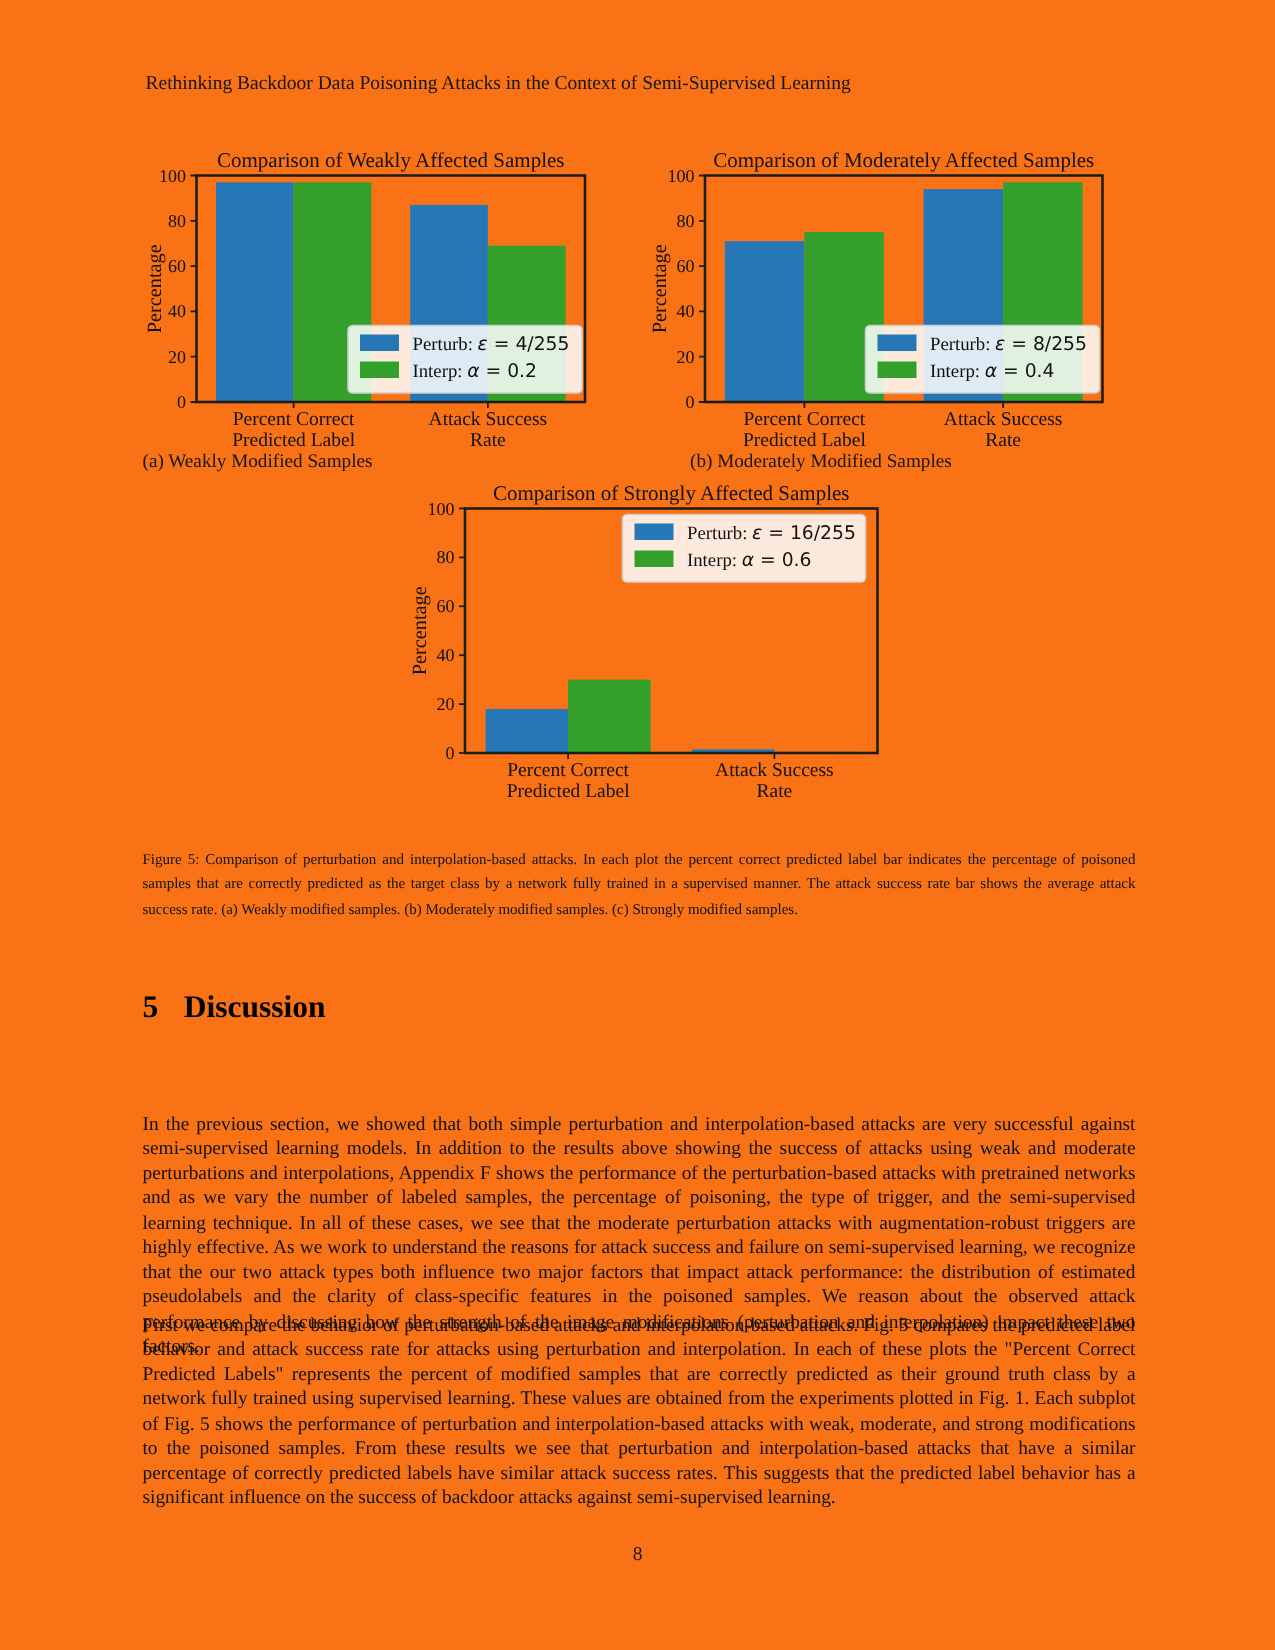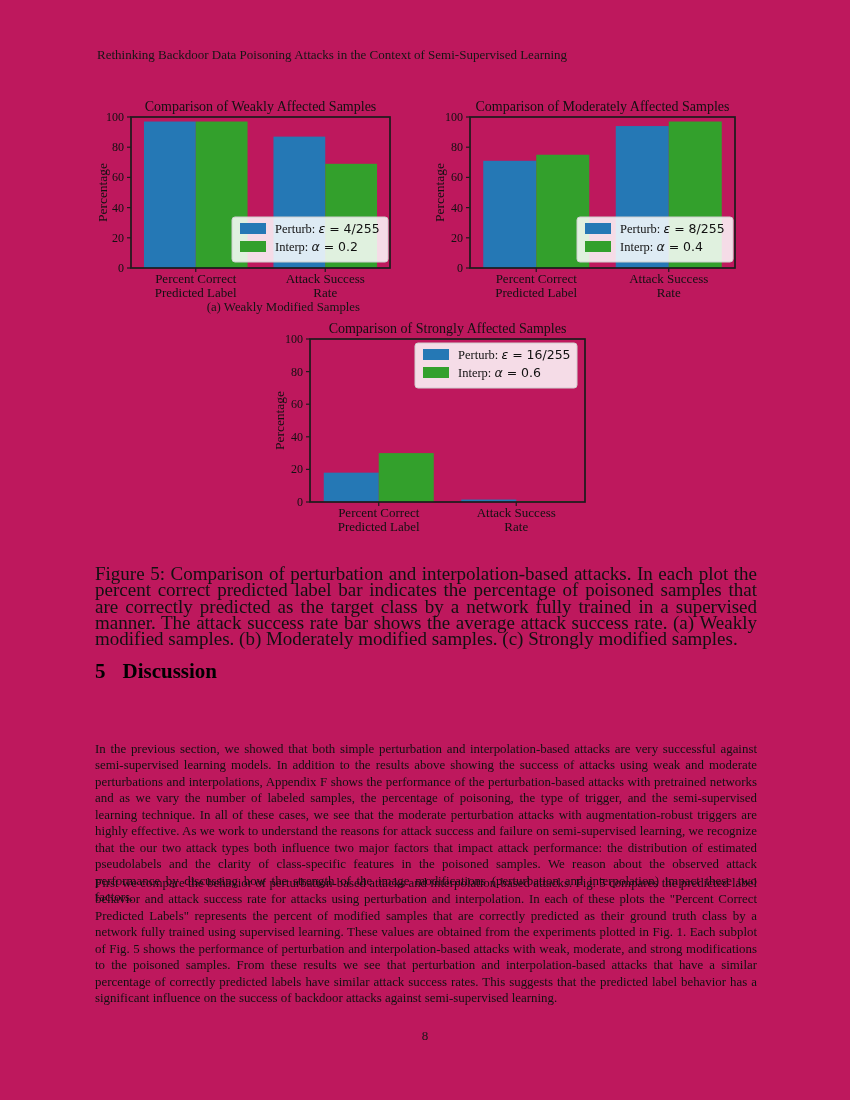--- a/index.html
+++ b/index.html
@@ -1,37 +1,37 @@
 <!DOCTYPE html>
 <html><head>
 <meta charset="utf-8">
 <style>
   html,body{margin:0;padding:0;background:#e9e9e9;}
   .page{
     position:relative; width:850px; height:1100px; margin:0 auto;
-    background:#be185d; overflow:hidden;
+    background:#f97316; overflow:hidden;
     font-family:"Liberation Serif", serif; color:#111;
   }
   .running-head{
     position:absolute; left:97px; top:47px; width:660px;
     font-size:13px; color:#151515;
   }
   .chart-svg{ position:absolute; }
   #chart-a{ left:95px;  top:93px;  width:330px; height:210px; }
   #chart-b{ left:430px; top:93px;  width:330px; height:210px; }
   #chart-c{ left:270px; top:316px; width:340px; height:225px; }
   .subcap{
-    position:absolute; text-align:right; font-size:12.8px; color:#151515;
+    position:absolute; text-align:left; font-size:12.8px; color:#151515;
   }
   #subcap-a{ left:95px;  top:300px; width:265px; }
   #subcap-b{ left:460px; top:300px; width:270px; }
   #subcap-c{ left:280px; top:541px; width:315px; }
   .fig-caption{
     position:absolute; left:95px; top:566px; width:662px;
-    font-size:19px; line-height:16.3px; text-align:justify; color:#111;
+    font-size:10px; line-height:16.3px; text-align:justify; color:#111;
   }
   .section-heading{
     position:absolute; left:95px; top:659px; margin:0;
     font-size:21px; font-weight:bold; color:#000;
   }
   .section-heading .sec-num{ margin-right:17px; }
   .body-par{
     position:absolute; left:95px; width:662px; margin:0;
     font-size:12.9px; line-height:16.45px; text-align:justify; color:#111;
   }
@@ -146,20 +146,21 @@
       <g>
         <rect x="145" y="27" width="162" height="45" rx="3" fill="rgba(255,255,255,0.85)" stroke="#cfcfcf" stroke-width="1"></rect>
         <rect x="153" y="33" width="26" height="11" fill="#2578b5"></rect>
         <text x="188" y="43" fill="#111"><tspan font-family="&quot;Liberation Serif&quot;, serif" font-size="12.5">Perturb:&nbsp;</tspan><tspan font-family="&quot;DejaVu Sans&quot;, sans-serif" font-style="italic" font-size="12.5">ε</tspan><tspan font-family="&quot;DejaVu Sans&quot;, sans-serif" font-size="12.5">&nbsp;= 16/255</tspan></text>
         <rect x="153" y="51" width="26" height="11" fill="#33a02c"></rect>
         <text x="188" y="61" fill="#111"><tspan font-family="&quot;Liberation Serif&quot;, serif" font-size="12.5">Interp:&nbsp;</tspan><tspan font-family="&quot;DejaVu Sans&quot;, sans-serif" font-style="italic" font-size="12.5">α</tspan><tspan font-family="&quot;DejaVu Sans&quot;, sans-serif" font-size="12.5">&nbsp;= 0.6</tspan></text>
       </g>
     </svg>
 
   <div id="subcap-a" class="subcap">(a) Weakly Modified Samples</div>
+  <div id="subcap-b" class="subcap">(b) Moderately Modified Samples</div>
 
   <div class="fig-caption">Figure 5: Comparison of perturbation and interpolation-based attacks. In each plot the percent correct predicted label bar indicates the percentage of poisoned samples that are correctly predicted as the target class by a network fully trained in a supervised manner. The attack success rate bar shows the average attack success rate. (a) Weakly modified samples. (b) Moderately modified samples. (c) Strongly modified samples.</div>
 
   <h2 class="section-heading">
     <span class="sec-num">5</span><span>Discussion</span>
   </h2>
 
   <p id="par-1" class="body-par">In the previous section, we showed that both simple perturbation and interpolation-based attacks are very successful against semi-supervised learning models. In addition to the results above showing the success of attacks using weak and moderate perturbations and interpolations, Appendix F shows the performance of the perturbation-based attacks with pretrained networks and as we vary the number of labeled samples, the percentage of poisoning, the type of trigger, and the semi-supervised learning technique. In all of these cases, we see that the moderate perturbation attacks with augmentation-robust triggers are highly effective. As we work to understand the reasons for attack success and failure on semi-supervised learning, we recognize that the our two attack types both influence two major factors that impact attack performance: the distribution of estimated pseudolabels and the clarity of class-specific features in the poisoned samples. We reason about the observed attack performance by discussing how the strength of the image modifications (perturbation and interpolation) impact these two factors.</p>
   <p id="par-2" class="body-par">First we compare the behavior of perturbation-based attacks and interpolation-based attacks. Fig. 5 compares the predicted label behavior and attack success rate for attacks using perturbation and interpolation. In each of these plots the "Percent Correct Predicted Labels" represents the percent of modified samples that are correctly predicted as their ground truth class by a network fully trained using supervised learning. These values are obtained from the experiments plotted in Fig. 1. Each subplot of Fig. 5 shows the performance of perturbation and interpolation-based attacks with weak, moderate, and strong modifications to the poisoned samples. From these results we see that perturbation and interpolation-based attacks that have a similar percentage of correctly predicted labels have similar attack success rates. This suggests that the predicted label behavior has a significant influence on the success of backdoor attacks against semi-supervised learning.</p>
 

